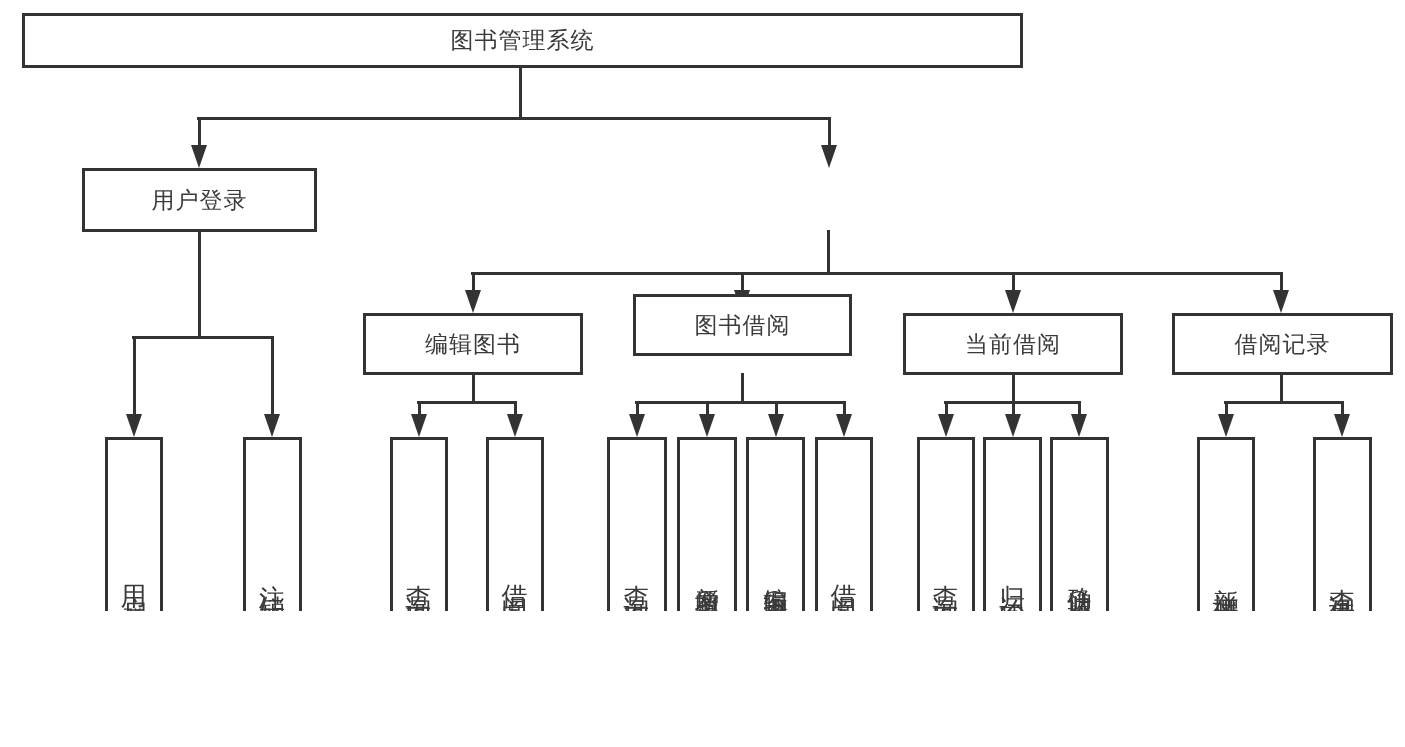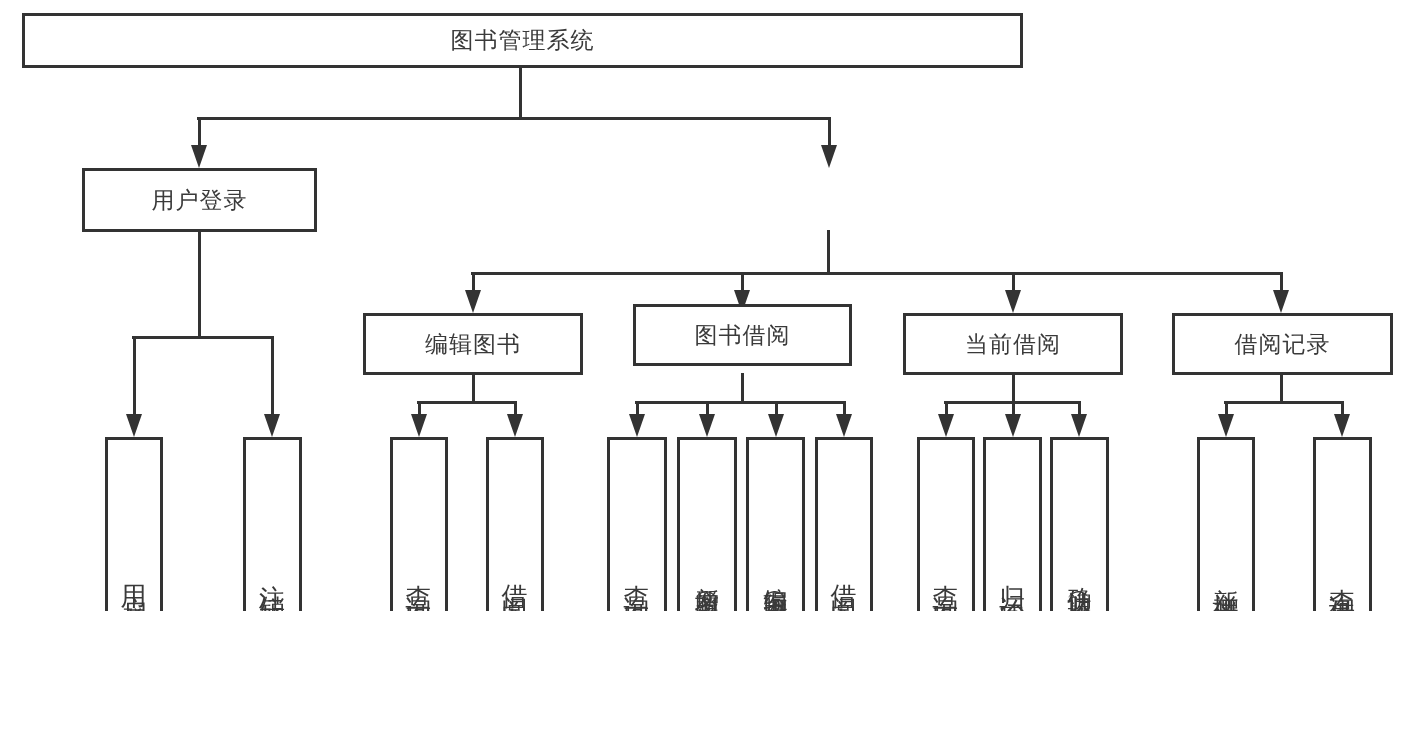--- a/index.html
+++ b/index.html
@@ -99,21 +99,21 @@
     <span>图书管理系统</span>
   </div>
 
   <div class="box h" style="left:82px;top:168px;width:235px;height:64px">
     <span>用户登录</span>
   </div>
 
   <div class="box h" style="left:363px;top:313px;width:220px;height:62px">
     <span>编辑图书</span>
   </div>
-  <div class="box h" style="left:633px;top:304px;width:219px;height:62px">
+  <div class="box h" style="left:633px;top:294px;width:219px;height:62px">
     <span>图书借阅</span>
   </div>
   <div class="box h" style="left:1172px;top:313px;width:221px;height:62px">
     <span>借阅记录</span>
   </div>
   <div class="box h" style="left:903px;top:313px;width:220px;height:62px">
     <span>当前借阅</span>
   </div>
 
   <div class="box v ls11" style="left:105px;top:437px;width:58px;height:297px">

